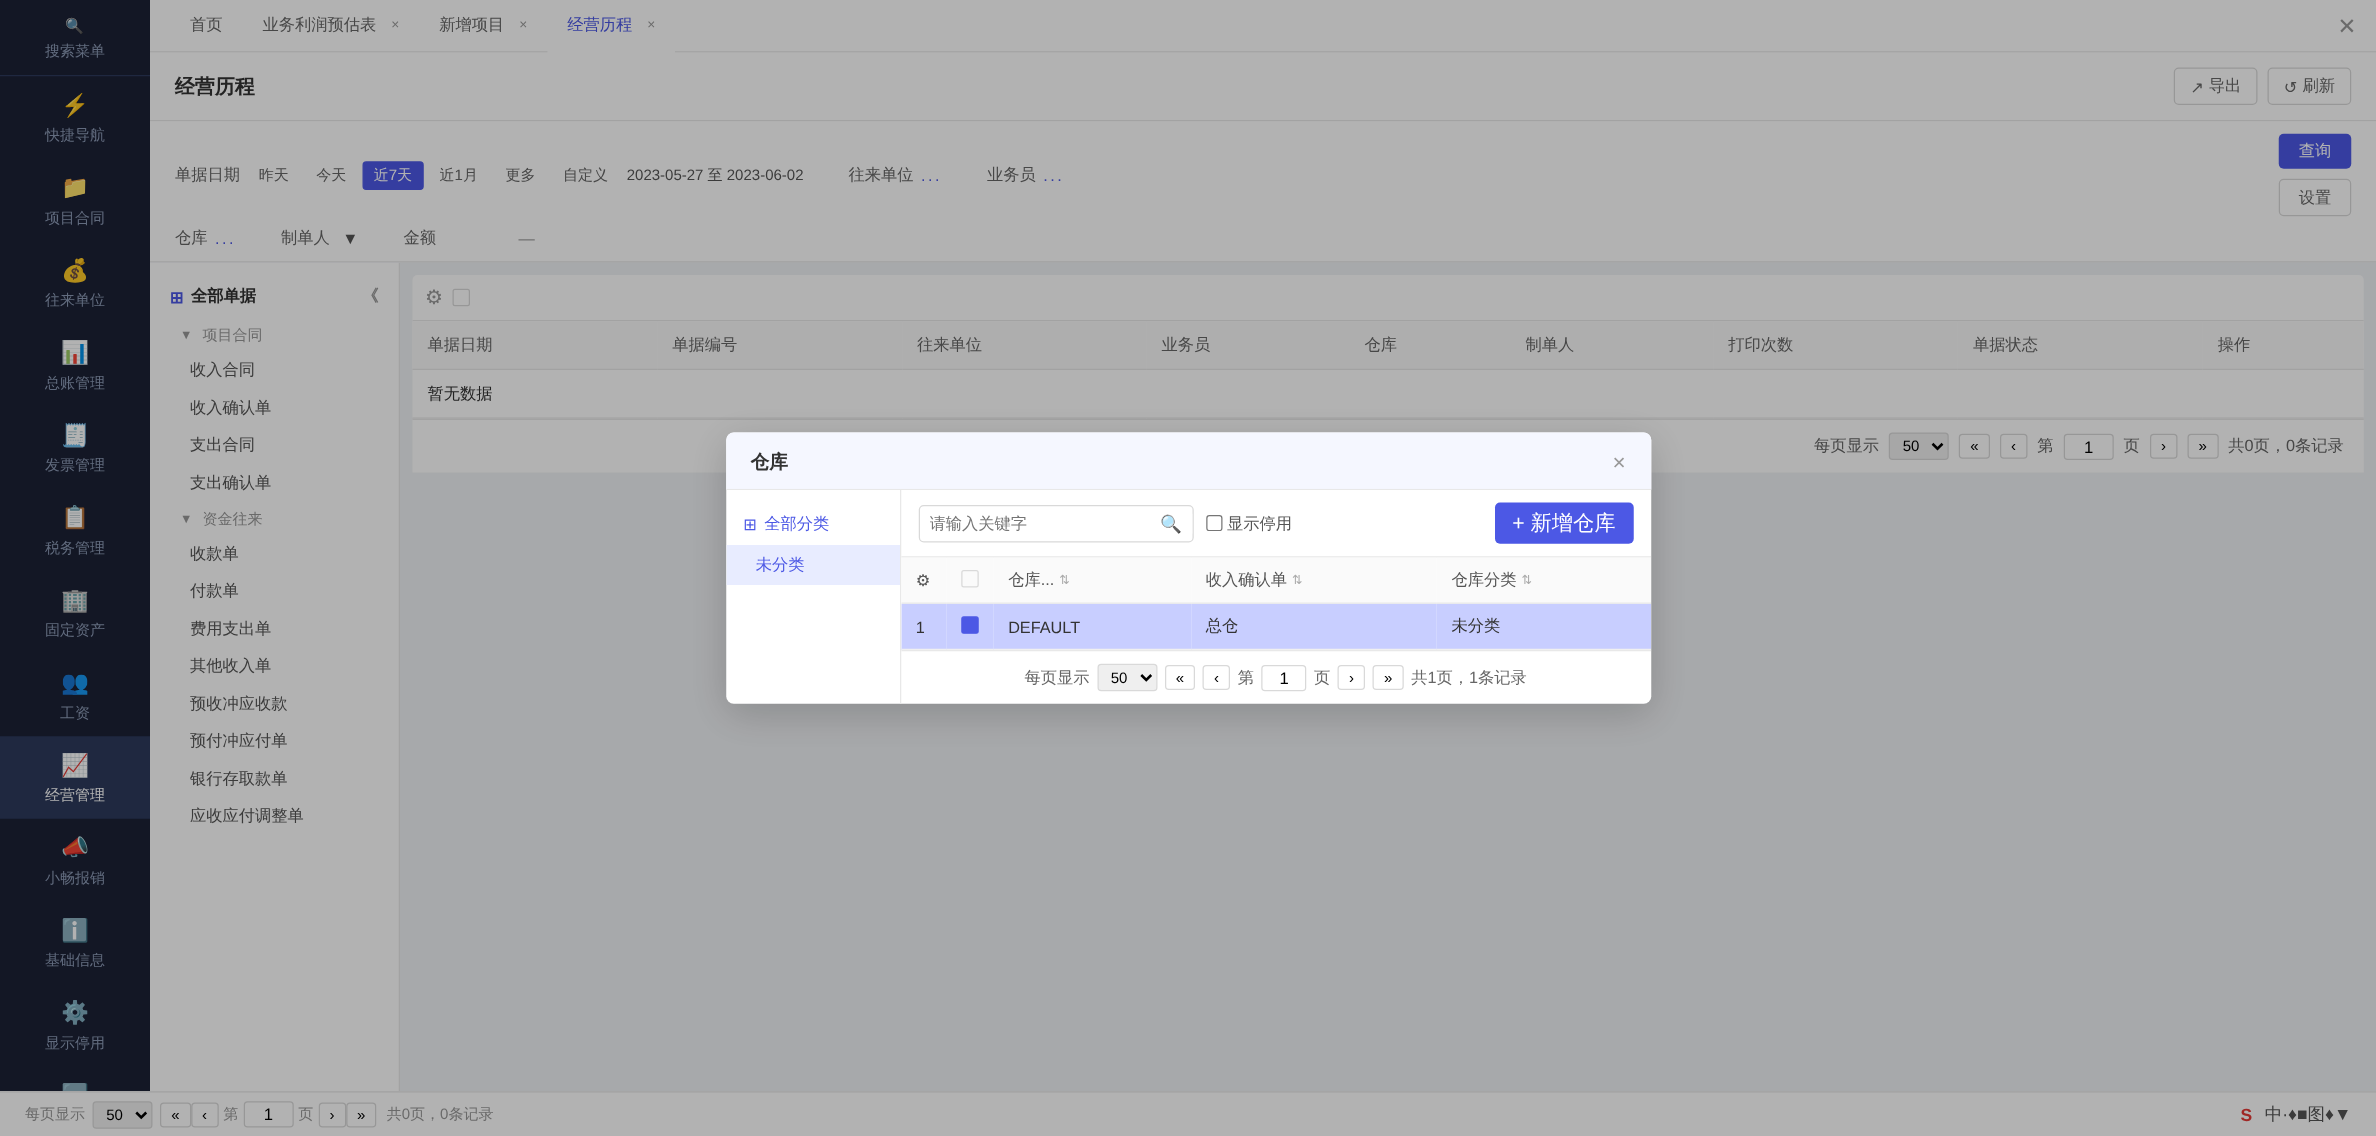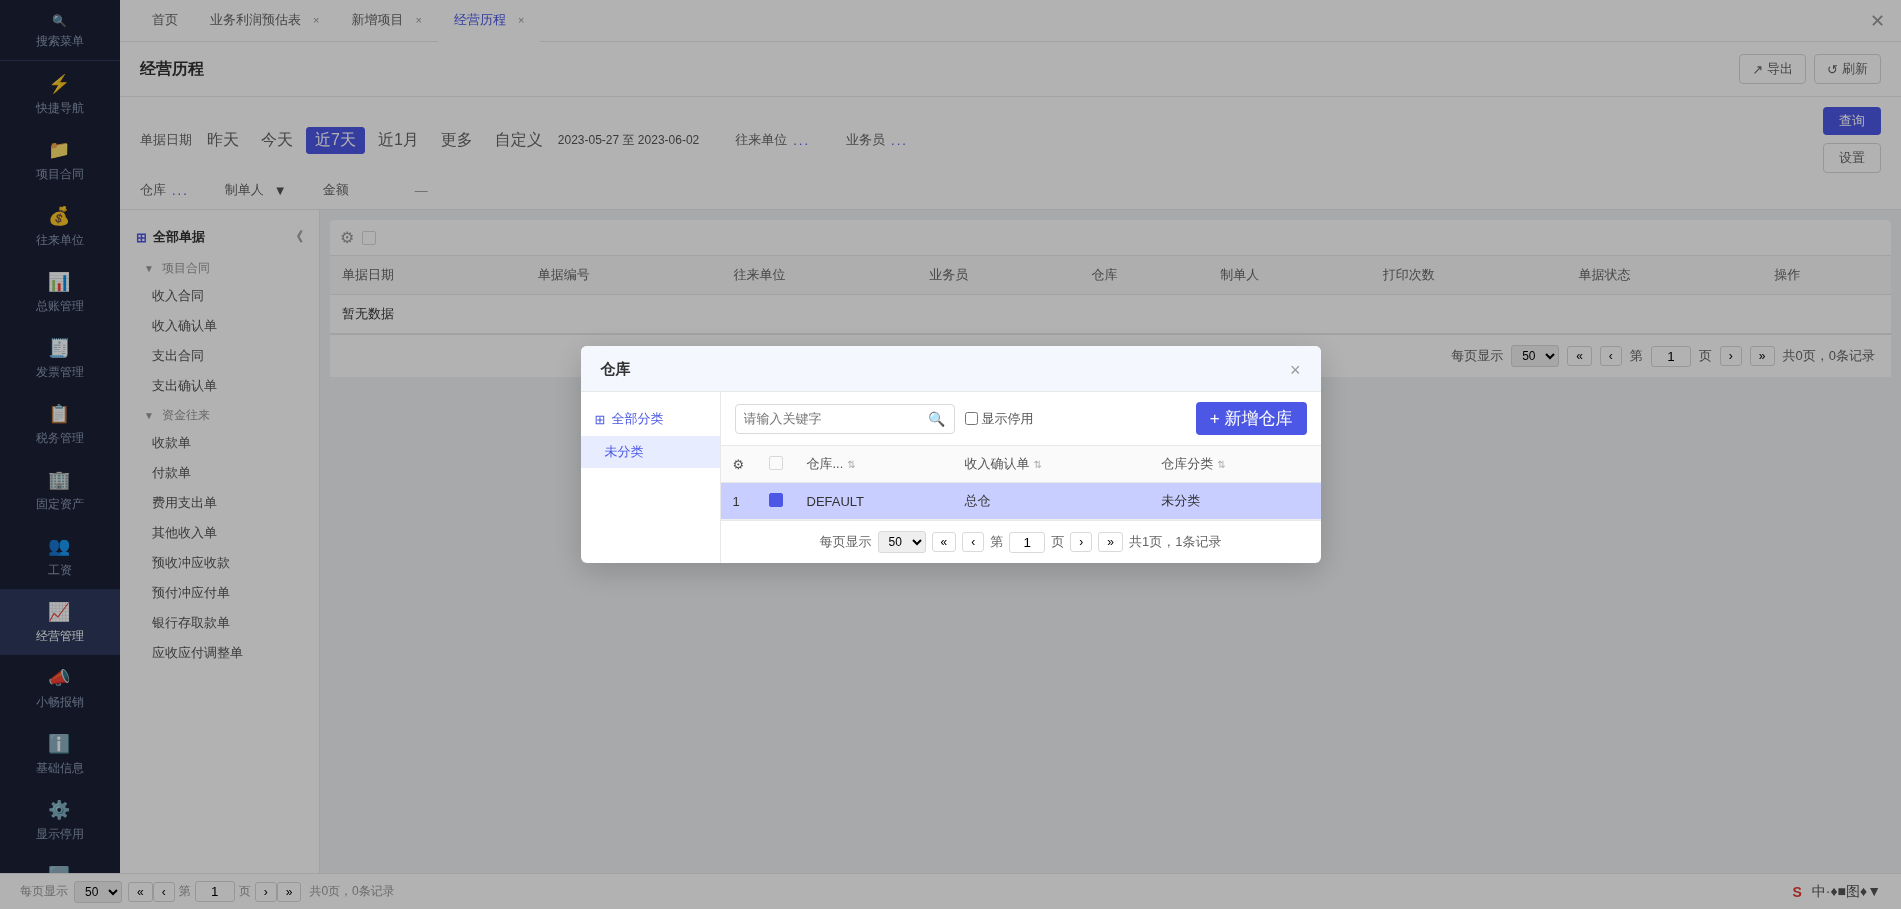--- a/index.html
+++ b/index.html
@@ -29,21 +29,21 @@
     .page-header { background: #fff; padding: 12px 20px; border-bottom: 1px solid #e8e8e8; display: flex; align-items: center; justify-content: space-between; }
     .page-title { font-size: 16px; font-weight: 600; color: #333; }
     .header-actions { display: flex; gap: 8px; align-items: center; }
     .btn-export, .btn-refresh { padding: 5px 12px; border: 1px solid #d9d9d9; border-radius: 4px; cursor: pointer; font-size: 13px; color: #666; background: #fff; display: flex; align-items: center; gap: 4px; }
 
     
     .filter-area { background: #fff; padding: 10px 20px; border-bottom: 1px solid #e8e8e8; }
     .filter-row { display: flex; align-items: center; gap: 16px; margin-bottom: 8px; flex-wrap: wrap; }
     .filter-label { color: #666; font-size: 13px; white-space: nowrap; }
     .filter-date-btns { display: flex; gap: 4px; align-items: center; }
-    .date-btn { padding: 2px 8px; border-radius: 3px; font-size: 16px; cursor: pointer; border: 1px solid transparent; color: #666; background: none; }
+    .date-btn { padding: 2px 8px; border-radius: 3px; font-size: 12px; cursor: pointer; border: 1px solid transparent; color: #666; background: none; }
     .date-btn.active { background: #4c58e5; color: #fff; border-color: #4c58e5; }
     .filter-dots { color: #4c58e5; cursor: pointer; letter-spacing: 2px; }
     .filter-row2 { display: flex; align-items: center; gap: 16px; }
     .filter-actions { display: flex; gap: 8px; margin-left: auto; flex-direction: column; }
     .btn-query { background: #4c58e5; color: #fff; border: none; padding: 5px 16px; border-radius: 4px; cursor: pointer; font-size: 13px; }
     .btn-settings { border: 1px solid #d9d9d9; color: #666; padding: 5px 12px; border-radius: 4px; cursor: pointer; font-size: 13px; background: #fff; }
 
     
     .content-area { display: flex; flex: 1; overflow: hidden; background: #f0f2f5; }
 

